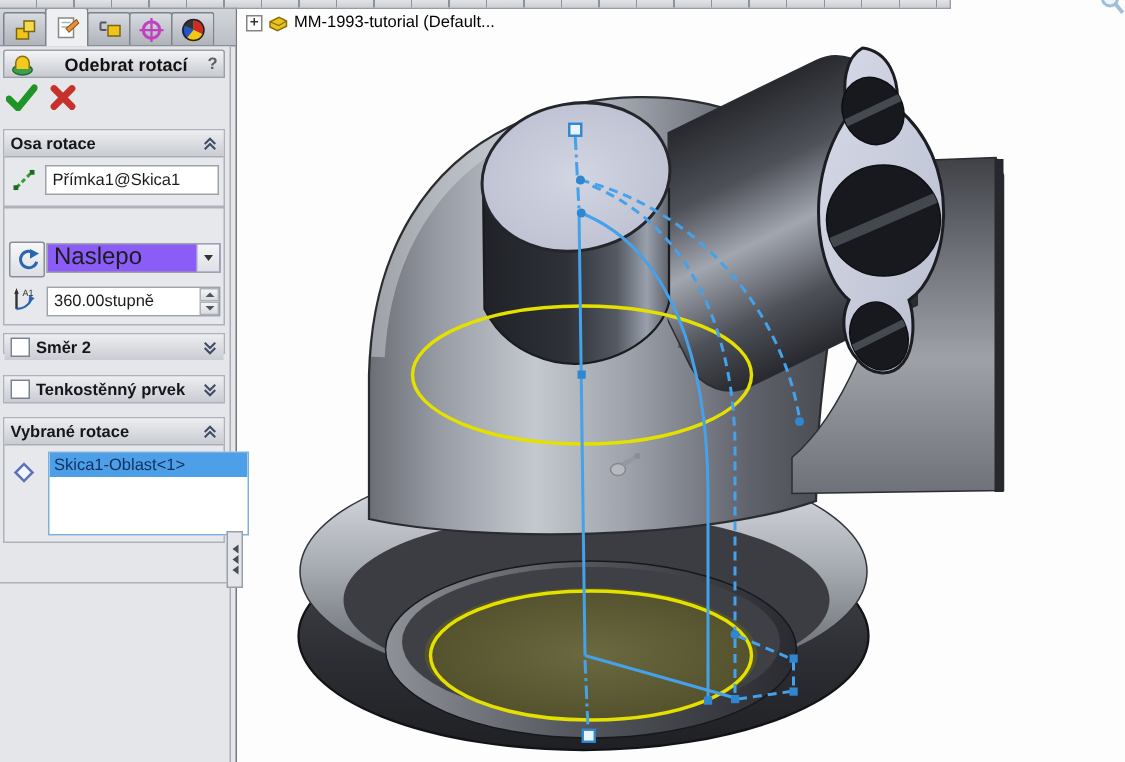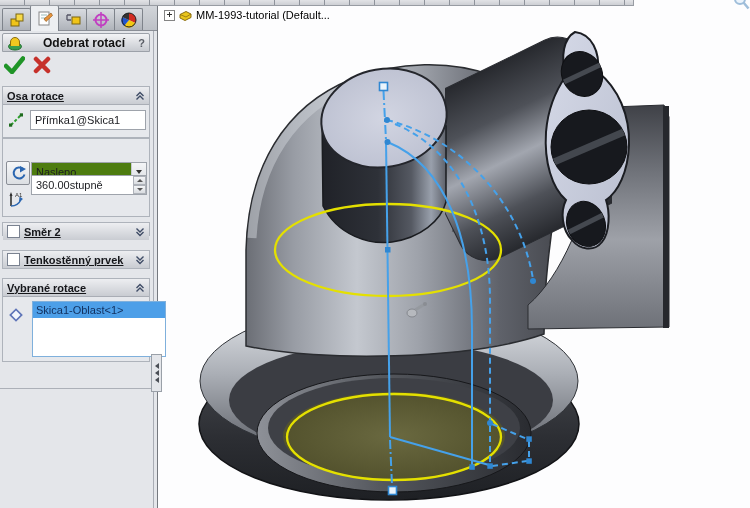--- a/index.html
+++ b/index.html
@@ -36,34 +36,34 @@
 
   .pm-header{position:absolute;left:2px;top:28px;width:148px;height:19px;
      background:linear-gradient(#F3F4F6,#C7CAD0);border:1px solid #9CA1A9;border-radius:2px 2px 0 0;
      display:flex;align-items:center;gap:4px;padding:0 4px;box-sizing:border-box;}
   .pm-header .title{font-size:12px;font-weight:bold;color:#111;white-space:nowrap;margin-left:16px;}
   .pm-header .help{margin-left:auto;font-size:11px;font-weight:bold;color:#5A5E66;cursor:default;}
   #okcancel{position:absolute;left:4px;top:49px;height:22px;display:flex;gap:8px;align-items:center;}
 
   .grp{position:absolute;left:2px;width:148px;border:1px solid #AEB3BB;background:#E6E8EC;box-sizing:border-box;}
   .grp-h{height:17px;background:linear-gradient(#EDEEF1,#C9CCD2);border-bottom:1px solid #A9ADB5;
-     display:flex;align-items:center;gap:4px;padding:0 4px;font-size:11px;font-weight:bold;color:#15161A;text-decoration:underline;}
+     display:flex;align-items:center;gap:4px;padding:0 4px;font-size:11px;font-weight:bold;color:#15161A;}
   .grp-h .chev{margin-left:auto;display:flex;}
   .grp.headonly .grp-h{border-bottom:none;}
   .cb{width:11px;height:11px;background:#fff;border:1px solid #7A8290;display:inline-block;}
 
   .fld{position:absolute;background:#fff;border:1px solid #9EA3AB;font-size:11px;color:#1B1C20;
        padding:2px 4px;box-sizing:border-box;font-family:"Liberation Sans",sans-serif;}
   input.fld{outline:none;}
   .icon-slot{position:absolute;width:20px;height:20px;display:flex;align-items:center;justify-content:center;}
 
   .btn-sq{position:absolute;width:22px;height:22px;background:linear-gradient(#F6F7F8,#DCDFE3);
      border:1px solid #8A8E96;border-radius:2px;display:flex;align-items:center;justify-content:center;}
 
-  .combo{position:absolute;background:#4d7c0f;border:1px solid #9EA3AB;font-size:11px;color:#1B1C20;
+  .combo{position:absolute;background:#8b5cf6;border:1px solid #9EA3AB;font-size:16px;color:#1B1C20;
      display:flex;align-items:center;padding-left:4px;box-sizing:border-box;}
   .combo .arrow{margin-left:auto;width:14px;height:100%;display:flex;align-items:center;justify-content:center;
      border-left:1px solid #C6CAD0;background:linear-gradient(#F4F5F7,#DDE0E4);}
   .tri-down{width:0;height:0;border-left:3.5px solid transparent;border-right:3.5px solid transparent;
      border-top:4px solid #333;}
   .tri-up{width:0;height:0;border-left:3px solid transparent;border-right:3px solid transparent;
      border-bottom:3.5px solid #555;}
   .tri-dn-s{width:0;height:0;border-left:3px solid transparent;border-right:3px solid transparent;
      border-top:3.5px solid #555;}
   .spinner{position:absolute;right:1px;top:1px;bottom:1px;width:13px;display:flex;flex-direction:column;}
@@ -369,21 +369,21 @@
       </div>
       <div class="icon-slot" style="left:3px;top:51px">
         <svg width="18" height="18">
           <polygon points="2.5,5 4,1 5.5,5" fill="#333"></polygon>
           <path d="M4,3 L4,15" stroke="#333" stroke-width="1.6"></path>
           <path d="M 4,15 A 11,11 0 0 0 14,8.5" fill="none" stroke="#2B66B0" stroke-width="1.6"></path>
           <polygon points="12.5,5.5 16,8 12,11" fill="#2B66B0"></polygon>
           <text x="8" y="6" font-size="6" fill="#333" font-family="Liberation Sans, sans-serif">A1</text>
         </svg>
       </div>
-      <div style="position:absolute;left:28px;top:36px;width:116px;height:20px">
+      <div style="position:absolute;left:28px;top:52px;width:116px;height:20px">
         <input class="fld" style="left: 0px; top: 0px; width: 116px; height: 20px; padding-right: 15px;" readonly="" value="360.00stupně">
         <span class="spinner">
           <span class="sp">
               <span class="tri-up"></span>
             </span>
           <span class="sp">
               <span class="tri-dn-s"></span>
             </span>
         </span>
       </div>

